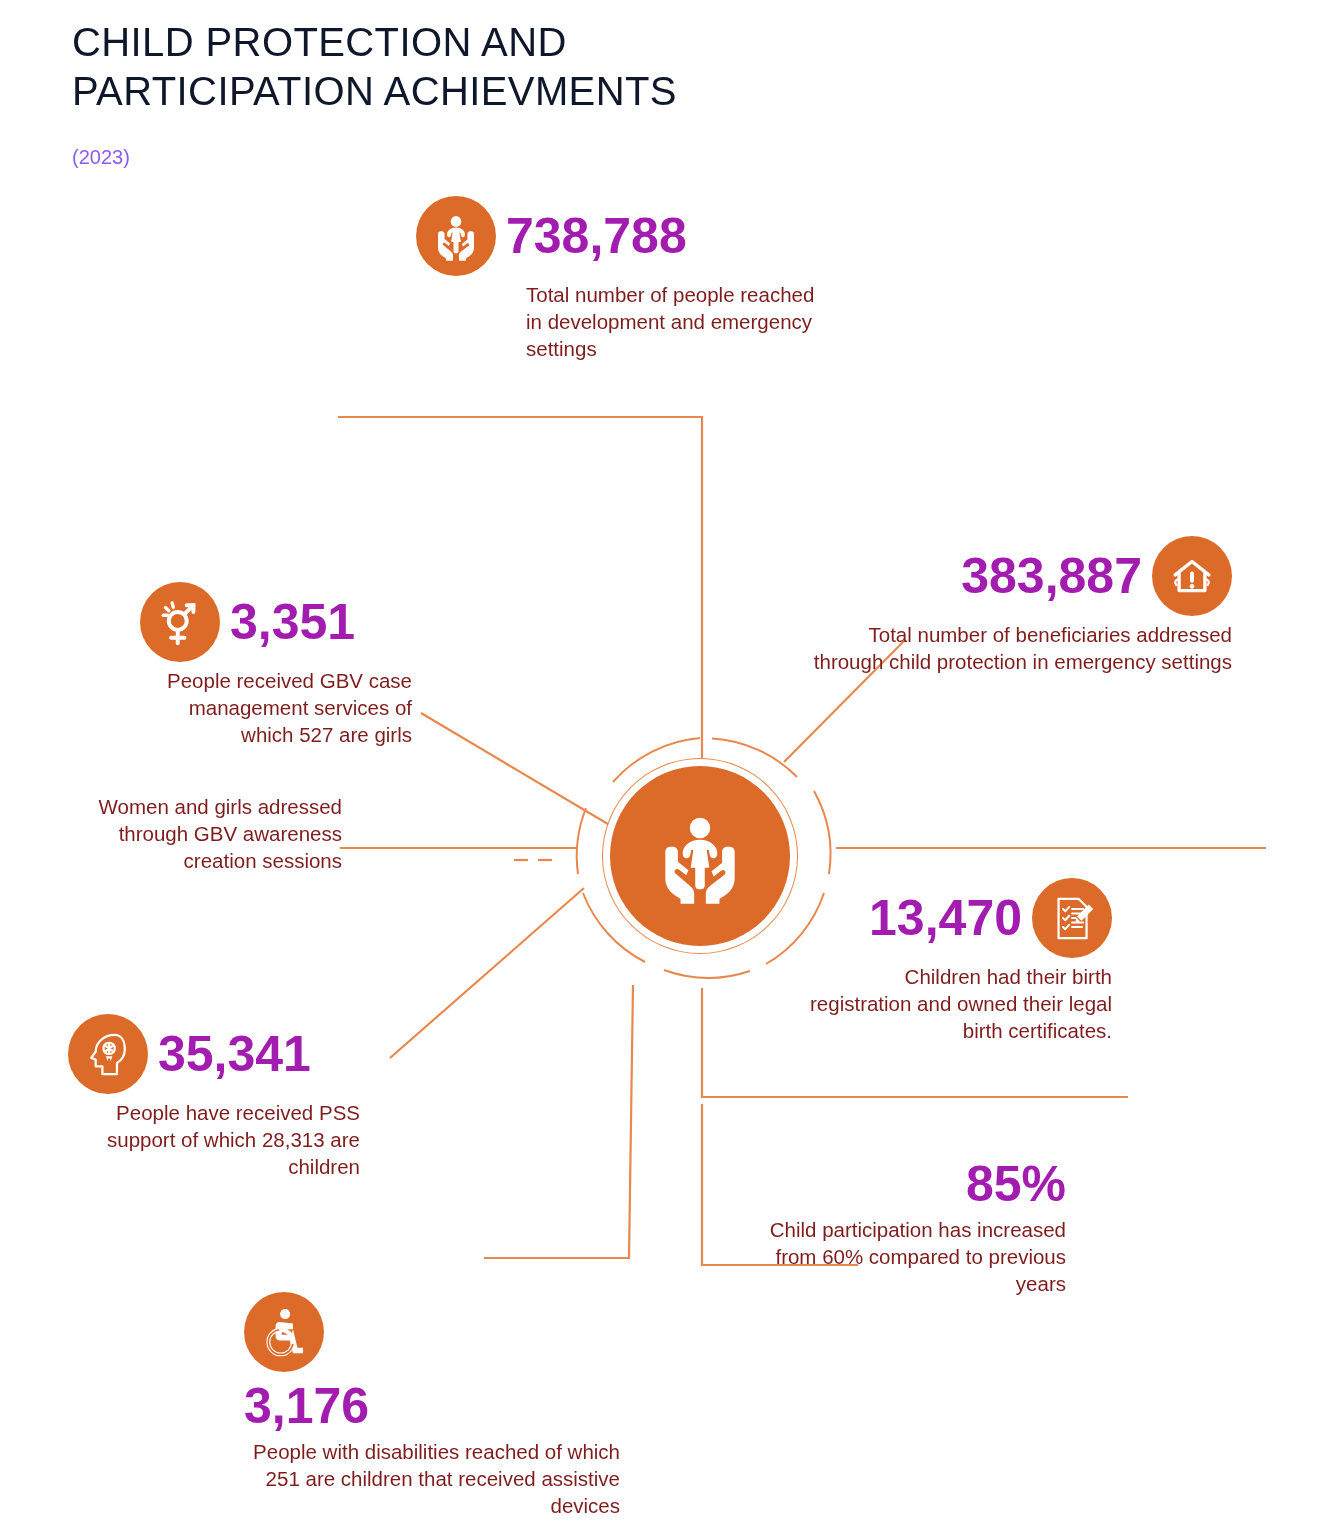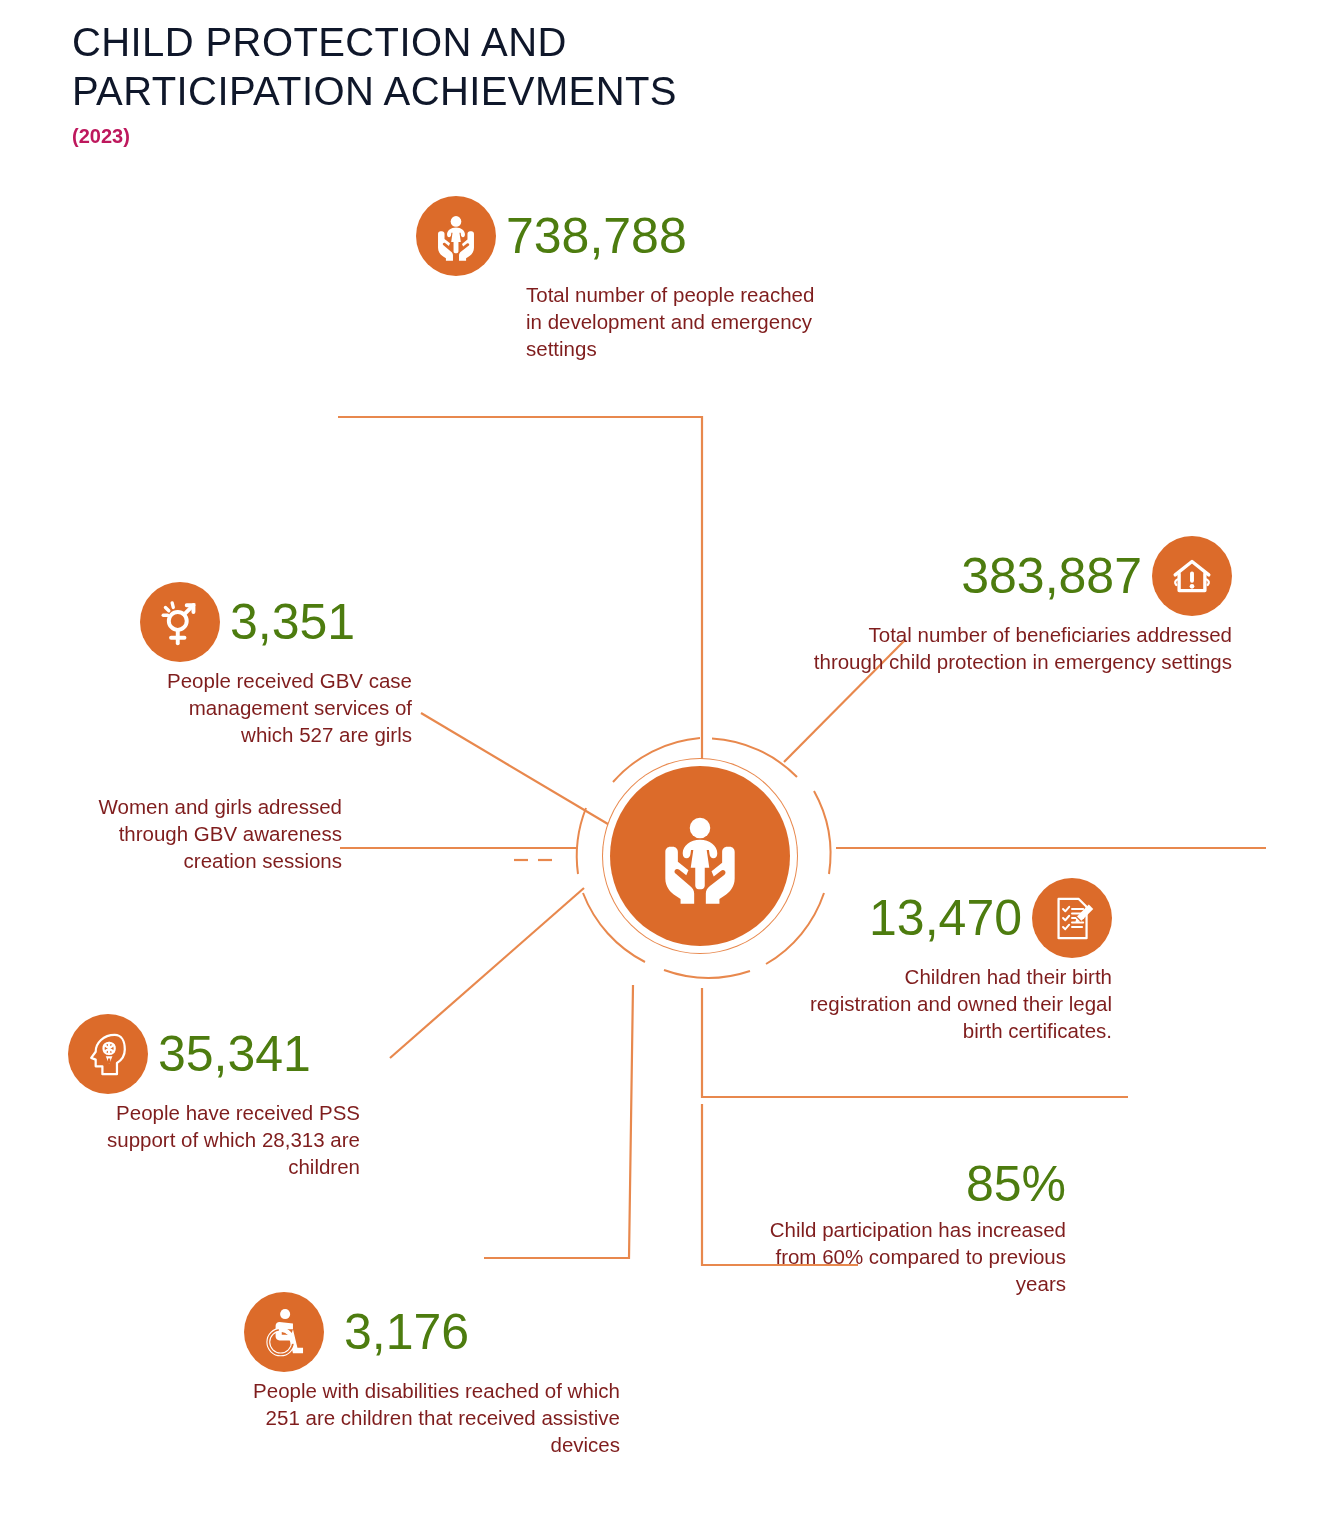--- a/index.html
+++ b/index.html
@@ -38,25 +38,25 @@
   }
   .title-line {
     color: #0f172a;
     font-size: 40px;
     line-height: 1.22;
     font-weight: 400;
     letter-spacing: 0.4px;
     white-space: nowrap;
   }
   .title-year {
-    color: #be185d;
+    color: #8b5cf6;
     font-size: 20px;
     line-height: 1.2;
-    margin-top: 8px;
-    font-weight: 700;
+    margin-top: 29px;
+    font-weight: 400;
   }
 
   
   .stat {
     position: absolute;
   }
   .stat-head {
     display: flex;
     align-items: center;
     gap: 10px;
@@ -69,24 +69,24 @@
     border-radius: 50%;
     background: #DC6B2A;
     display: flex;
     align-items: center;
     justify-content: center;
     flex: 0 0 auto;
   }
   .icon-circle svg { display: block; }
 
   .stat-number {
-    color: #4d7c0f;
+    color: #a21caf;
     font-size: 50px;
     line-height: 1.06;
-    font-weight: 400;
+    font-weight: 700;
     white-space: nowrap;
   }
   .stat-desc {
     color: #7f1d1d;
     font-size: 20.5px;
     line-height: 1.32;
     font-weight: 400;
     margin-top: 5px;
   }
   .align-left   { text-align: left; }
@@ -97,21 +97,21 @@
   #stat-total-reached .stat-desc { margin-left: 110px; width: 290px; }
 
   #stat-emergency          { left: 806px;  top: 536px;  width: 426px; }
   #stat-gbv-cases          { left: 140px;  top: 582px;  width: 272px; }
   #stat-gbv-awareness      { left: 62px;   top: 788px;  width: 280px; }
   #stat-pss                { left: 68px;   top: 1014px; width: 292px; }
   #stat-birth-reg          { left: 800px;  top: 878px;  width: 312px; }
   #stat-participation      { left: 744px;  top: 1118px; width: 322px; margin-top: 40px; }
   #stat-disability         { left: 244px;  top: 1292px; width: 376px; }
 
-  #stat-disability .stat-head { flex-direction: row; align-items: center; gap: 20px; }
+  #stat-disability .stat-head { flex-direction: column; align-items: flex-start; gap: 8px; }
 
   
   #hub {
     position: absolute;
     left: 610px;
     top: 766px;
     width: 180px;
     height: 180px;
     border-radius: 50%;
     background: #DC6B2A;

